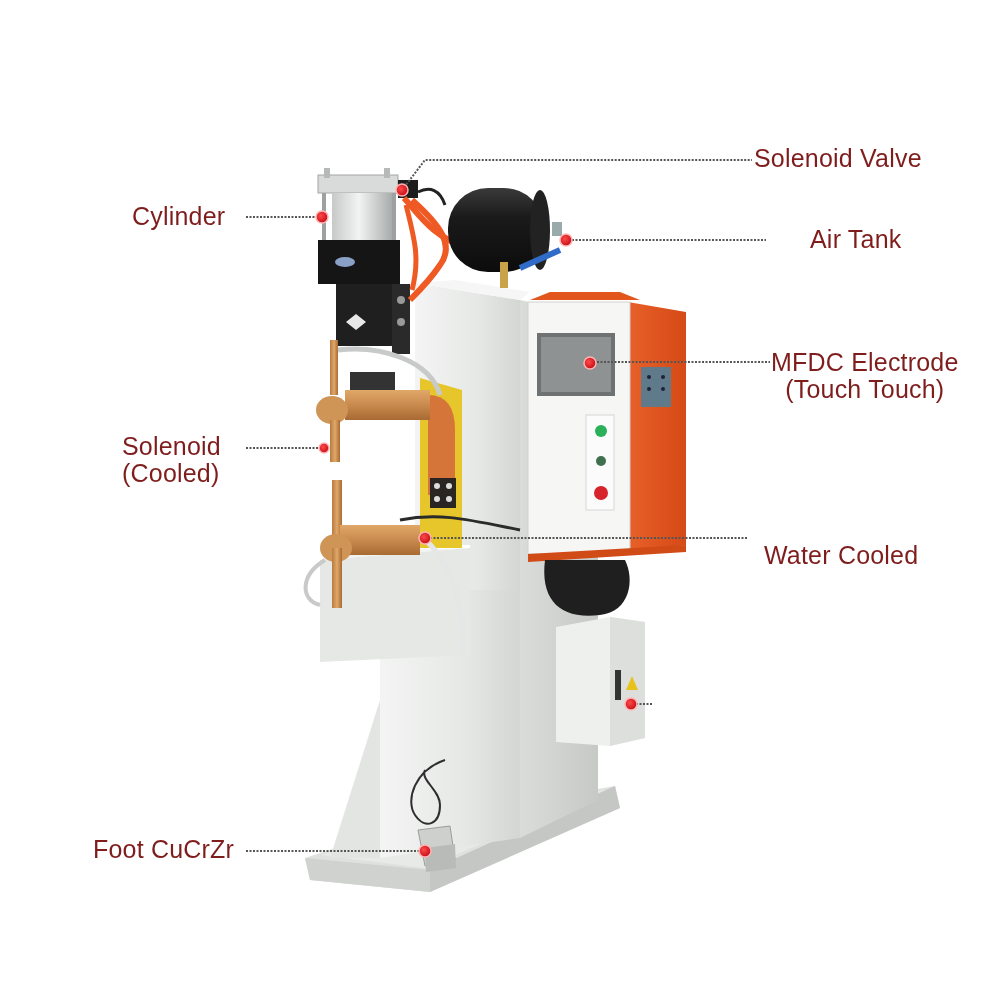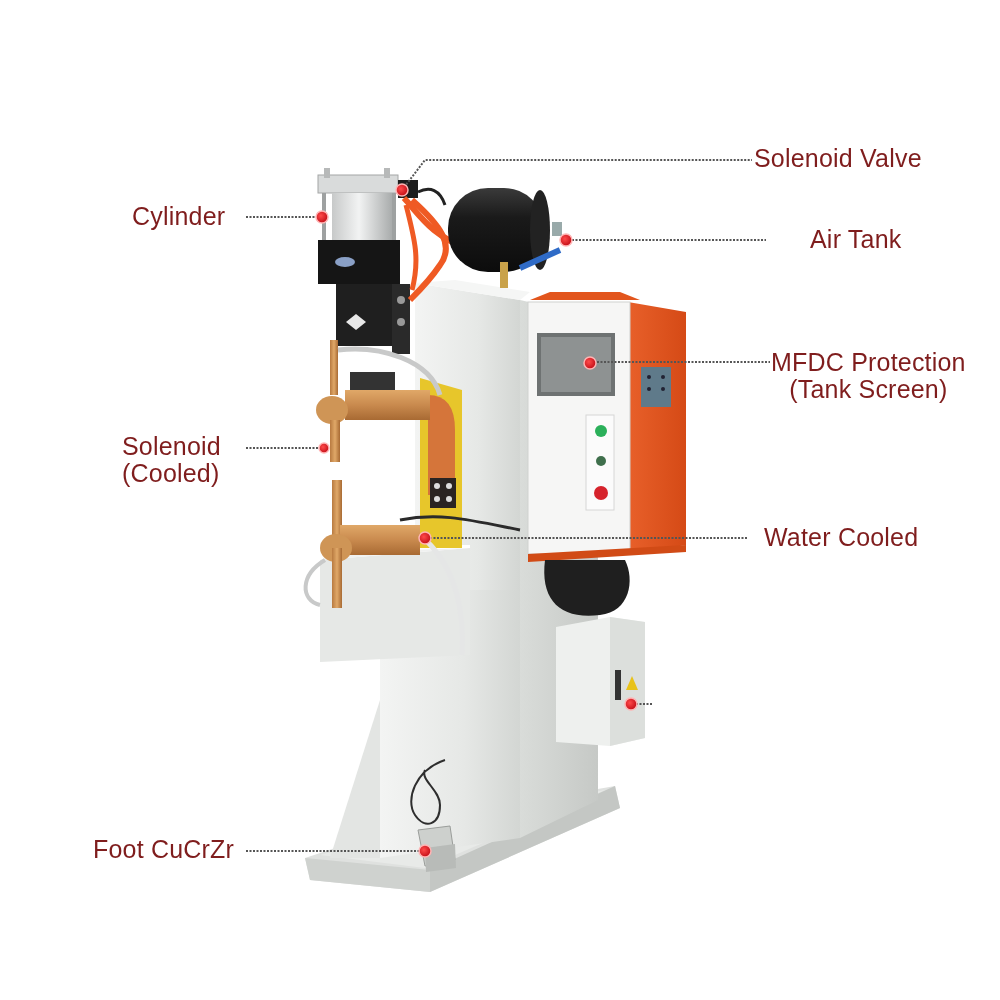--- a/index.html
+++ b/index.html
@@ -219,26 +219,26 @@
   <div class="label" style="left:754px; top:145px;">
     <span>Solenoid Valve</span>
   </div>
   <div class="label" style="left:132px; top:203px;">
     <span>Cylinder</span>
   </div>
   <div class="label" style="left:770px; top:226px;margin-left:40px;">
     <span>Air Tank</span>
   </div>
   <div class="label center" style="left:771px; top:349px;">
-    <span class="line2">MFDC Protection</span>
-    <span class="line2">(Tank Screen)</span>
+    <span class="line2">MFDC Electrode</span>
+    <span class="line2">(Touch Touch)</span>
   </div>
   <div class="label" style="left:122px; top:433px;">
     <span class="line2">Solenoid</span>
     <span class="line2">(Cooled)</span>
   </div>
-  <div class="label" style="left:764px; top:524px;">
+  <div class="label" style="left:764px; top:542px;">
     <span>Water Cooled</span>
   </div>
   <div class="label" style="left:93px; top:836px;">
     <span>Foot CuCrZr</span>
   </div>
 </div>
 
 </body></html>

